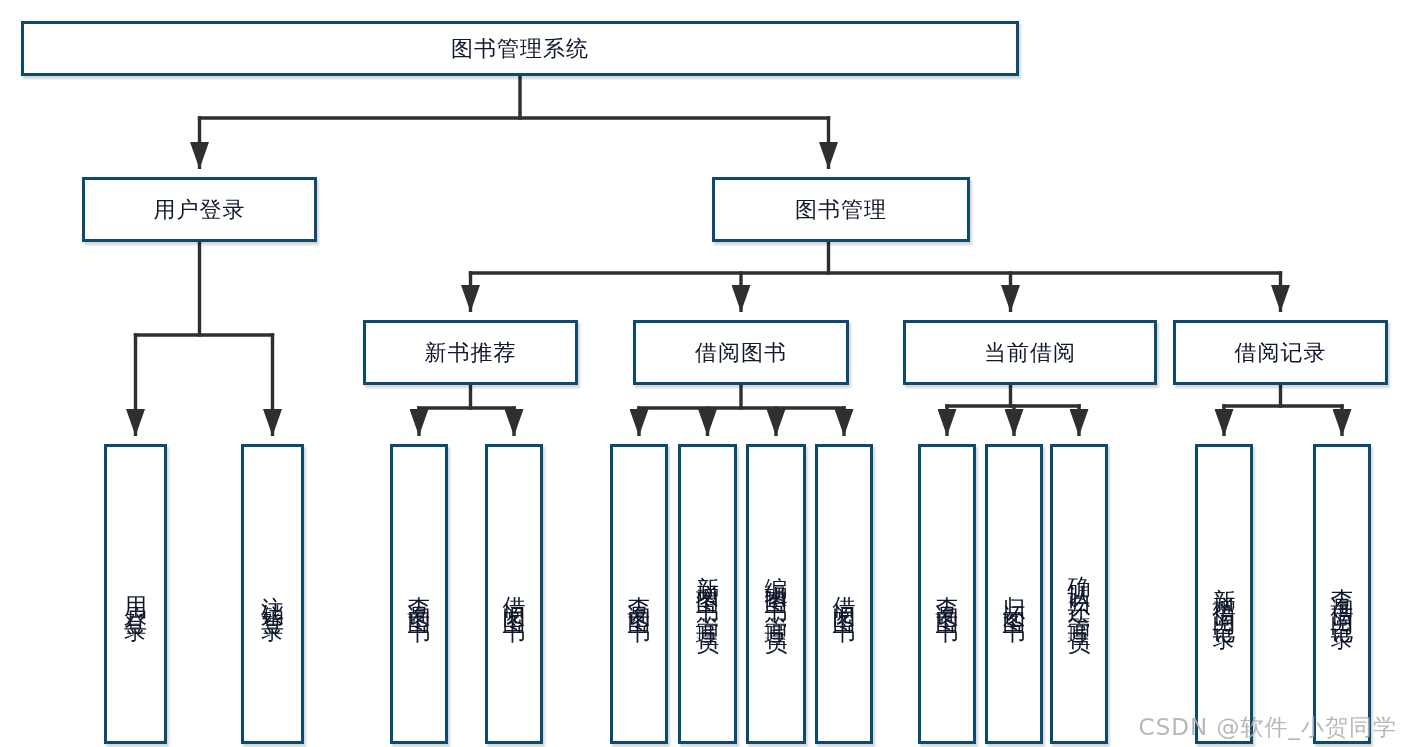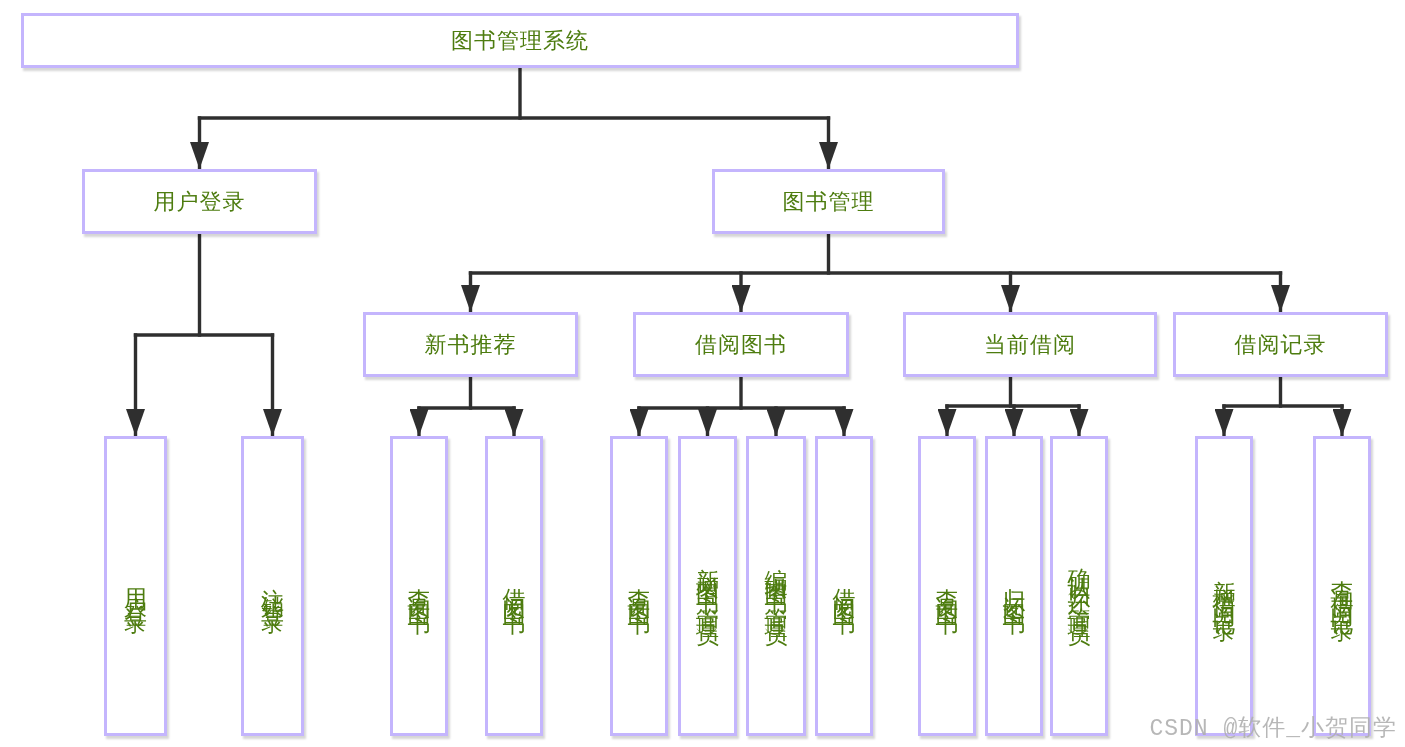--- a/index.html
+++ b/index.html
@@ -18,26 +18,27 @@
   #wires {
     position: absolute;
     left: 0; top: 0;
     width: 1405px;
     height: 747px;
   }
   .node {
     position: absolute;
     box-sizing: border-box;
     background: #ffffff;
-    border: 3px solid #c4b5fd;
+    border: 3px solid #0c4a6e;
     display: flex;
     align-items: center;
     justify-content: center;
-    color: #4d7c0f;
+    color: #0f172a;
     box-shadow: 2px 3px 2px rgba(0,0,0,0.16);
+    margin-top: 8px;
   }
   .node.h {
     font-size: 22px;
     letter-spacing: 1px;
     white-space: nowrap;
   }
   .node.v {
     font-size: 23px;
   }
   .node.v .vtext {
@@ -50,21 +51,20 @@
   #watermark {
     position: absolute;
     right: 8px;
     bottom: 4px;
     font-size: 23px;
     color: #b0b0b0;
     letter-spacing: 1px;
     white-space: nowrap;
     z-index: 5;
     opacity: 0.9;
-    font-family: Liberation Mono, monospace;
   }
 </style>
 </head>
 <body>
 
 <div id="canvas">
 
   <svg id="wires" viewBox="0 0 1405 747" xmlns="http://www.w3.org/2000/svg">
     <defs>
       <marker id="arw" markerUnits="userSpaceOnUse" markerWidth="27" markerHeight="19" refX="27" refY="9.5" orient="auto">
@@ -123,21 +123,21 @@
       <line x1="1280.5" y1="375" x2="1280.5" y2="407.7"></line>
       <line x1="1222.3" y1="406" x2="1343.7" y2="406"></line>
       <line x1="1224" y1="404.3" x2="1224" y2="436" marker-end="url(#arw)"></line>
       <line x1="1342" y1="404.3" x2="1342" y2="436" marker-end="url(#arw)"></line>
     </g>
   </svg>
 
   <div class="node h" style="left:21px; top:13px; width:998px; height:55px;">图书管理系统</div>
 
   <div class="node h" style="left:82px; top:169px; width:235px; height:65px;">用户登录</div>
-  <div class="node h" style="left:712px; top:169px; width:233px; height:65px;">图书管理</div>
+  <div class="node h" style="left:712px; top:169px; width:258px; height:65px;">图书管理</div>
 
   <div class="node h" style="left:363px; top:312px; width:215px; height:65px;">新书推荐</div>
   <div class="node h" style="left:633px; top:312px; width:216px; height:65px;">借阅图书</div>
   <div class="node h" style="left:903px; top:312px; width:254px; height:65px;">当前借阅</div>
   <div class="node h" style="left:1173px; top:312px; width:215px; height:65px;">借阅记录</div>
 
   <div class="node v" style="left:104px; top:436px; width:63px; height:300px;">
     <span class="vtext">用户登录</span>
   </div>
   <div class="node v" style="left:241px; top:436px; width:63px; height:300px;">

